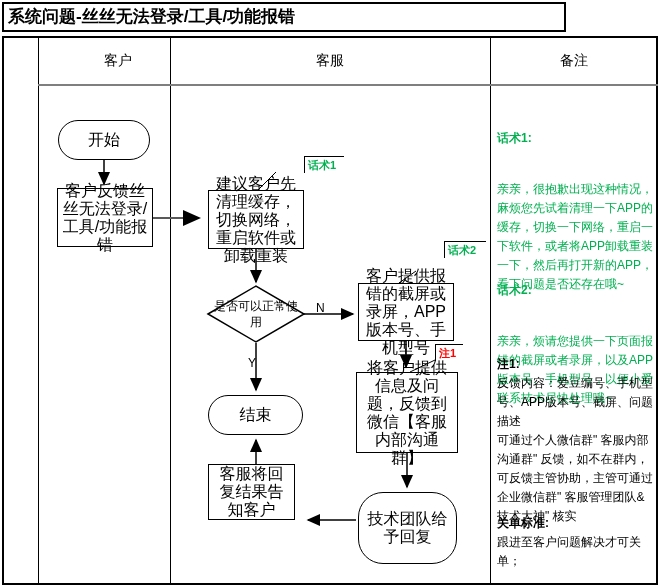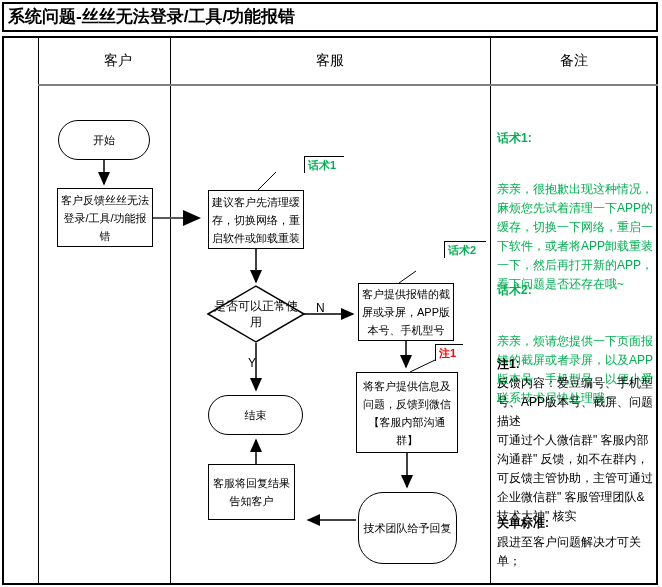--- a/index.html
+++ b/index.html
@@ -1,35 +1,35 @@
 <!DOCTYPE html>
 <html><head>
 <meta charset="utf-8">
 <style>
   html,body{margin:0;padding:0;background:#fff;}
   .canvas{
     position:relative;width:662px;height:587px;background:#fff;
     font-family:"Liberation Sans","DejaVu Sans",sans-serif;color:#000;overflow:hidden;
   }
   .title-box{
-    position:absolute;left:2px;top:2px;width:656px;height:30px;box-sizing:border-box;
+    position:absolute;left:2px;top:2px;width:564px;height:30px;box-sizing:border-box;
     border:2px solid #000;font-size:17px;font-weight:bold;line-height:26px;padding-left:4px;
     background:#fff;
   }
   .table-box{
     position:absolute;left:2px;top:36px;width:656px;height:549px;box-sizing:border-box;
     border:2px solid #000;background:#fff;
   }
   .vline{position:absolute;top:38px;width:1px;height:545px;background:#000;}
   .hsep{position:absolute;left:38px;top:84px;width:620px;height:2px;background:#7f7f7f;}
   .lane-header{position:absolute;top:52px;font-size:14px;text-align:center;}
   .node{
     position:absolute;box-sizing:border-box;border:1px solid #000;background:#fff;
     display:flex;align-items:center;justify-content:center;text-align:center;
-    font-size:11px;line-height:18px;padding:2px 3px;
+    font-size:16px;line-height:18px;padding:2px 3px;
   }
   .oval{border-radius:20px;}
   .dlabel{position:absolute;font-size:12px;}
   .diamond-text{
     position:absolute;display:flex;align-items:center;justify-content:center;
     text-align:center;font-size:12px;line-height:16px;
   }
   .callout{
     position:absolute;border-left:1px solid #000;border-top:1px solid #000;
     font-size:11px;font-weight:bold;padding:1px 0 0 3px;box-sizing:border-box;

